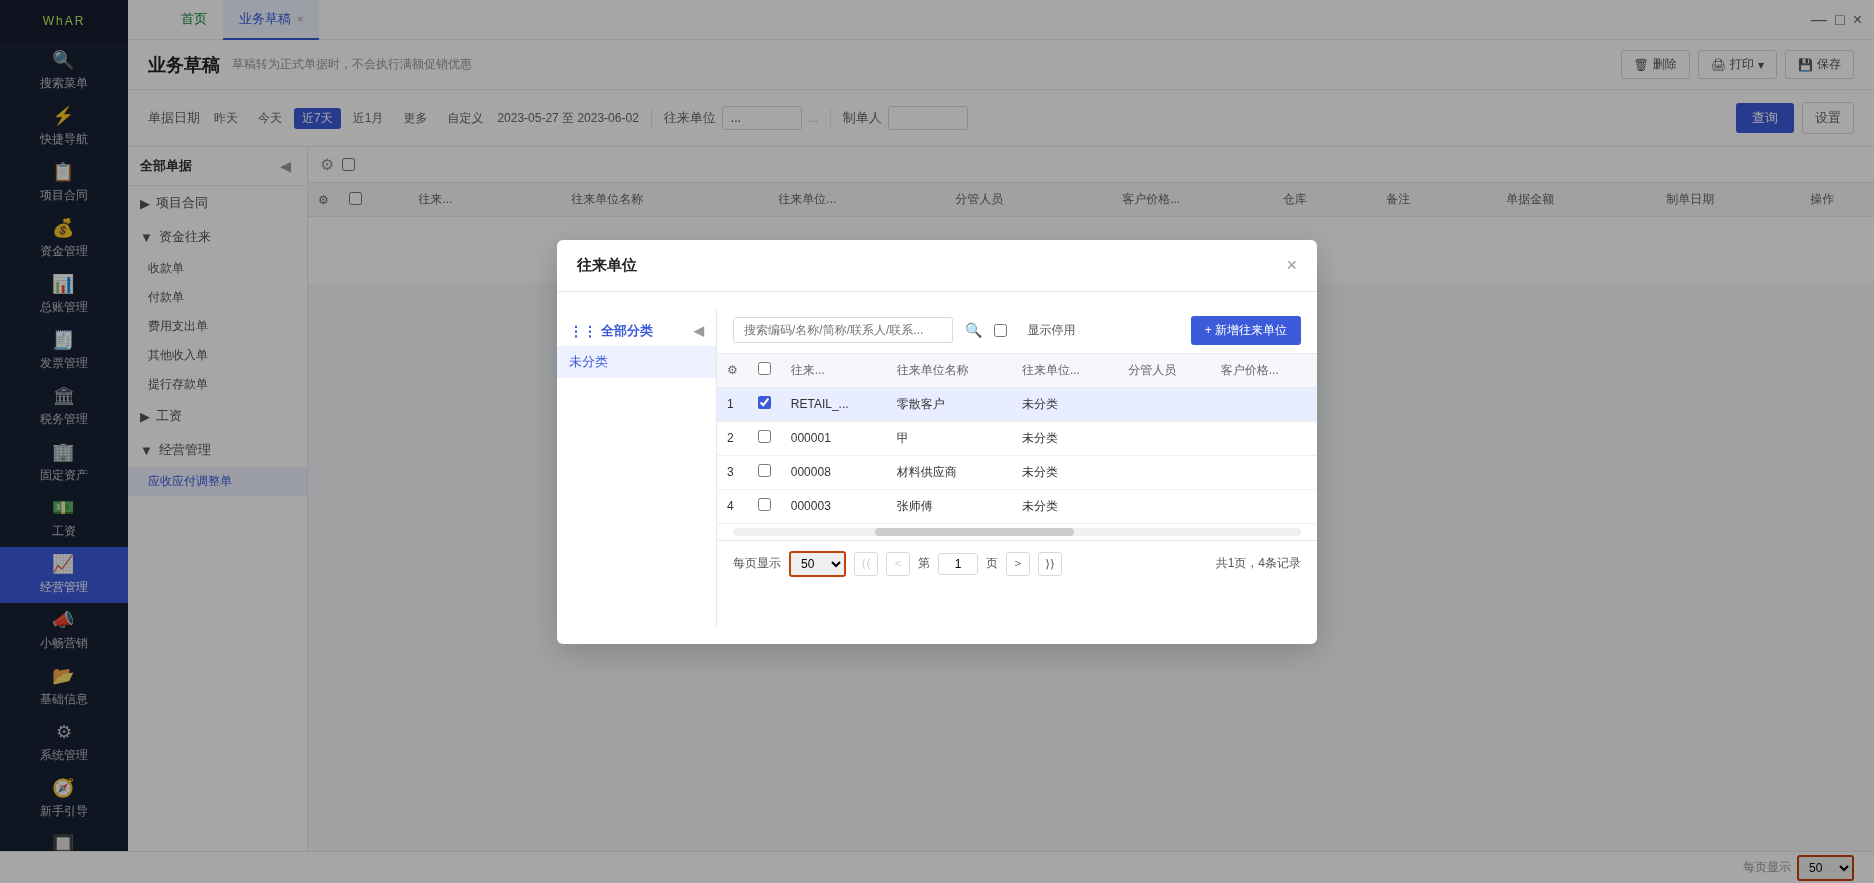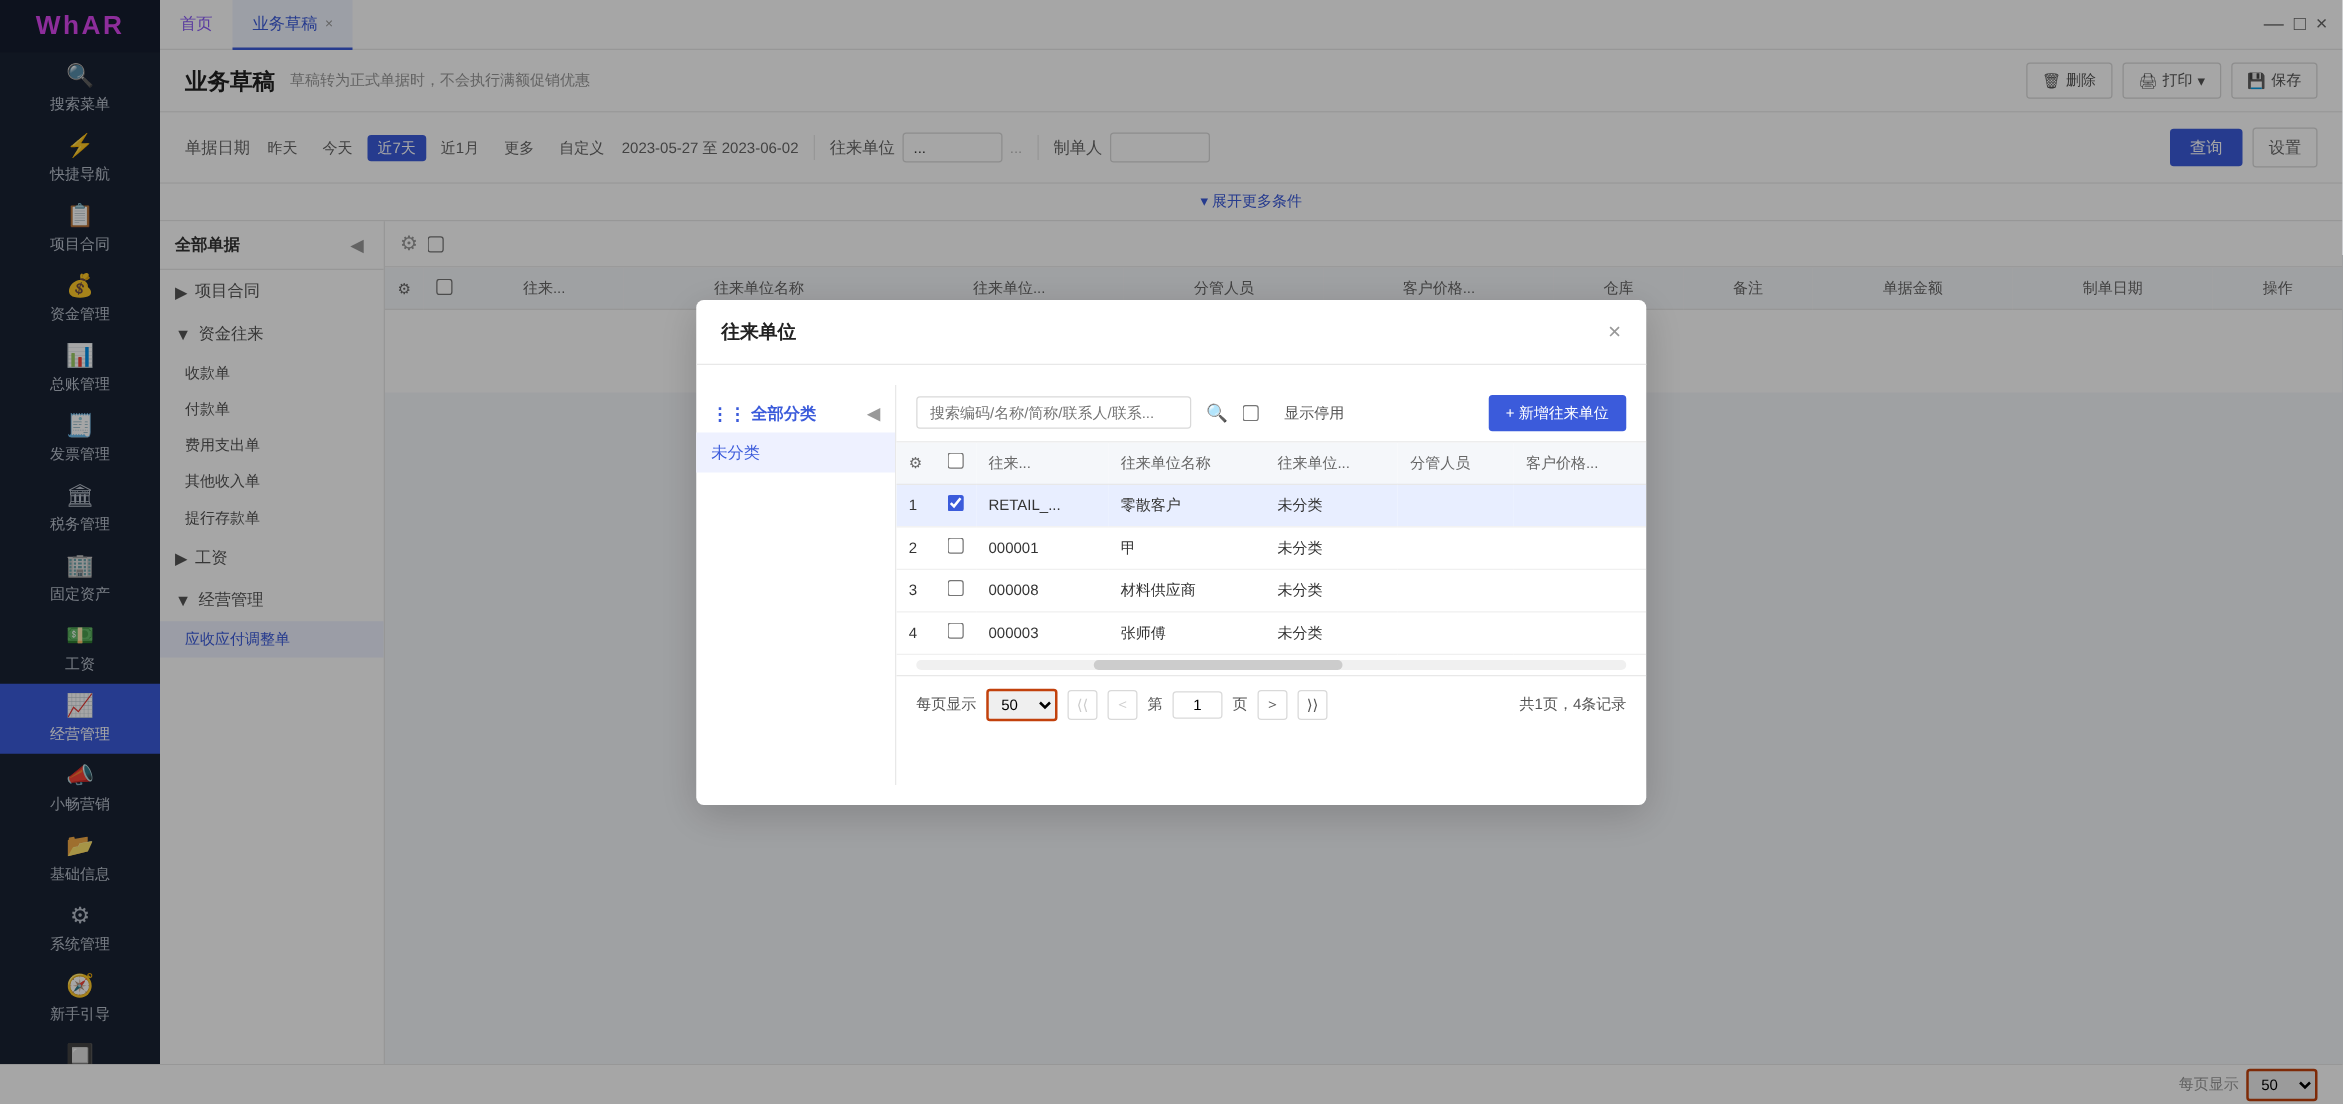--- a/index.html
+++ b/index.html
@@ -5,42 +5,42 @@
     * { box-sizing: border-box; margin: 0; padding: 0; }
     body { font-family: 'Microsoft YaHei', sans-serif; font-size: 13px; background: #f0f2f5; overflow: hidden; width: 1874px; height: 883px; }
 
     
     .sidebar {
       position: fixed; left: 0; top: 0; width: 128px; height: 100%;
       background: #1a2233; color: #b8c0cc; display: flex; flex-direction: column;
     }
     .sidebar-logo {
       height: 48px; display: flex; align-items: center; justify-content: center;
-      background: #151d2e; color: #d946ef; font-size: 21px; font-weight: bold; letter-spacing: 2px;
+      background: #151d2e; color: #bef264; font-size: 12px; font-weight: normal; letter-spacing: 2px;
     }
     .sidebar-item {
       display: flex; flex-direction: column; align-items: center; justify-content: center;
       height: 64px; cursor: pointer; transition: background 0.2s; font-size: 12px; gap: 4px;
       color: #b8c0cc;
     }
     .sidebar-item.active { background: #3b5bdb; color: #fff; }
     .sidebar-item .icon { font-size: 18px; }
 
     
     .topbar {
       position: fixed; left: 128px; top: 0; right: 0; height: 40px;
       background: #fff; display: flex; align-items: center;
       border-bottom: 1px solid #e8e8e8; z-index: 10;
     }
     .tab {
       height: 40px; padding: 0 16px; display: flex; align-items: center;
       font-size: 13px; cursor: pointer; color: #666; border-bottom: 2px solid transparent;
       white-space: nowrap;
     }
-    .tab.home { color: #8b5cf6; }
+    .tab.home { color: #15803d; margin-left: 37px; }
     .tab.active { color: #3b5bdb; border-bottom: 2px solid #3b5bdb; background: #f0f4ff; }
     .tab .close-icon { margin-left: 6px; color: #999; font-size: 11px; }
     .topbar-right { margin-left: auto; padding-right: 12px; display: flex; align-items: center; gap: 8px; }
     .topbar-right .btn-icon { font-size: 16px; color: #666; cursor: pointer; }
 
     
     .main { margin-left: 128px; margin-top: 40px; padding: 0; height: calc(100vh - 40px); overflow: hidden; }
 
     
     .filter-bar {
@@ -335,26 +335,20 @@
     <div class="filter-item">
       <span>制单人</span>
       <input class="filter-input" type="text" value="" style="width: 80px;">
     </div>
     <div style="margin-left:auto; display:flex; gap:8px; align-items:center;">
       <button class="query-btn">查询</button>
       <button class="settings-btn">设置</button>
     </div>
   </div>
 
-  <div style="background:#fff;padding:6px 20px;border-bottom:1px solid #e8e8e8;display:flex;align-items:center;justify-content:center;">
-    <span class="expand-btn">
-      <span>▾</span>
-      <span>展开更多条件</span>
-    </span>
-  </div>
 
   <div class="content-layout">
 
     <div class="left-panel">
       <div class="left-panel-header">
         <span>全部单据</span>
         <button class="collapse-btn">◀</button>
       </div>
       <div class="left-panel-item">
         <span>▶</span>

